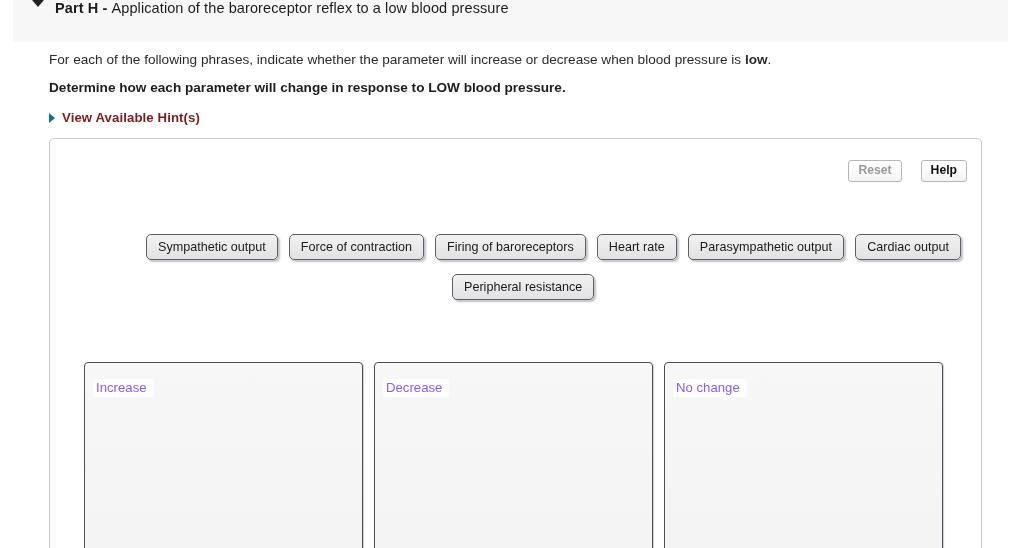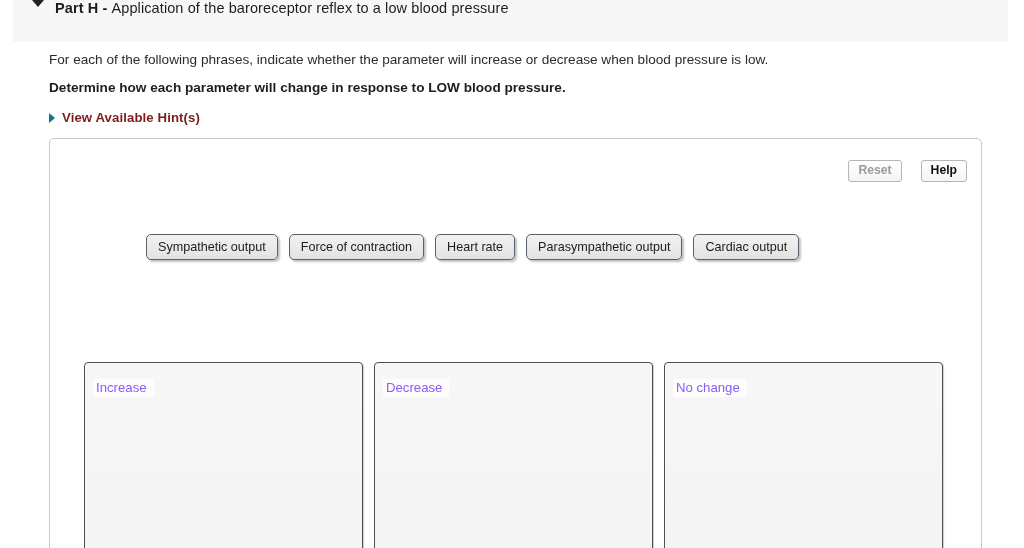--- a/index.html
+++ b/index.html
@@ -68,21 +68,21 @@
     top: 50px;
     width: 940px;
   }
   .intro-line {
     font-size: 13.6px;
     color: #2b2b2b;
     line-height: 1.45;
     margin: 0 0 10px 0;
     white-space: nowrap;
   }
-  .intro-line b { font-weight: normal; }
+  .intro-line b { font-weight: bold; }
   .intro-strong {
     font-size: 13.6px;
     font-weight: bold;
     color: #1d1d1d;
     margin: 0 0 14px 0;
     white-space: nowrap;
   }
 
   .hint-link {
     position: absolute;
@@ -237,24 +237,28 @@
 
     <div class="panel-tools">
       <button class="tool-btn disabled">Reset</button>
       <button class="tool-btn active">Help</button>
     </div>
 
     <div class="tile-area">
       <div class="tile-row row-1">
         <span class="tile">Sympathetic output</span>
         <span class="tile">Force of contraction</span>
+        <span class="tile">Firing of baroreceptors</span>
         <span class="tile">Heart rate</span>
         <span class="tile">Parasympathetic output</span>
         <span class="tile">Cardiac output</span>
       </div>
+      <div class="tile-row row-2">
+        <span class="tile">Peripheral resistance</span>
+      </div>
     </div>
 
     <div class="dropzones">
       <div class="dropzone">
         <span class="dropzone-label">Increase</span>
       </div>
       <div class="dropzone">
         <span class="dropzone-label">Decrease</span>
       </div>
       <div class="dropzone">

